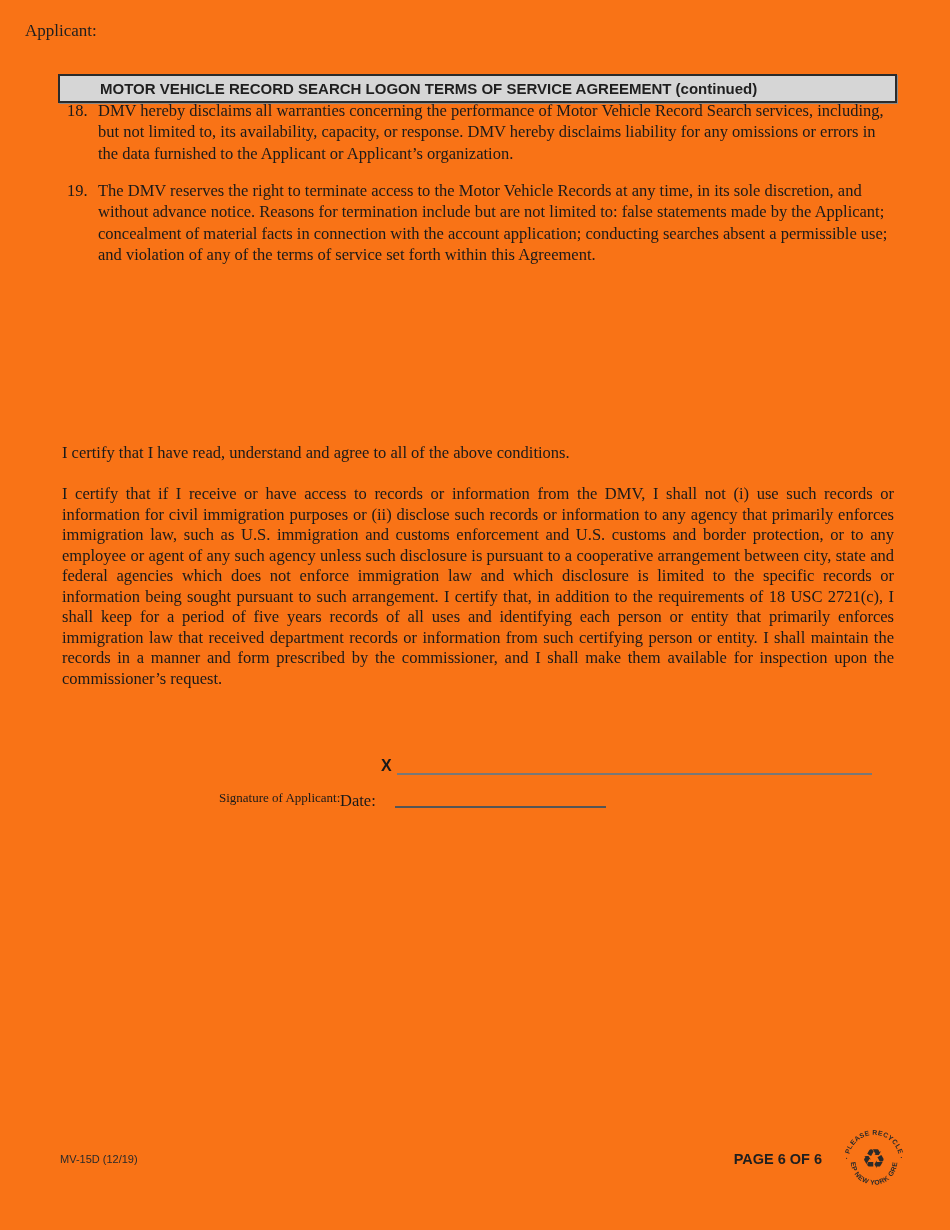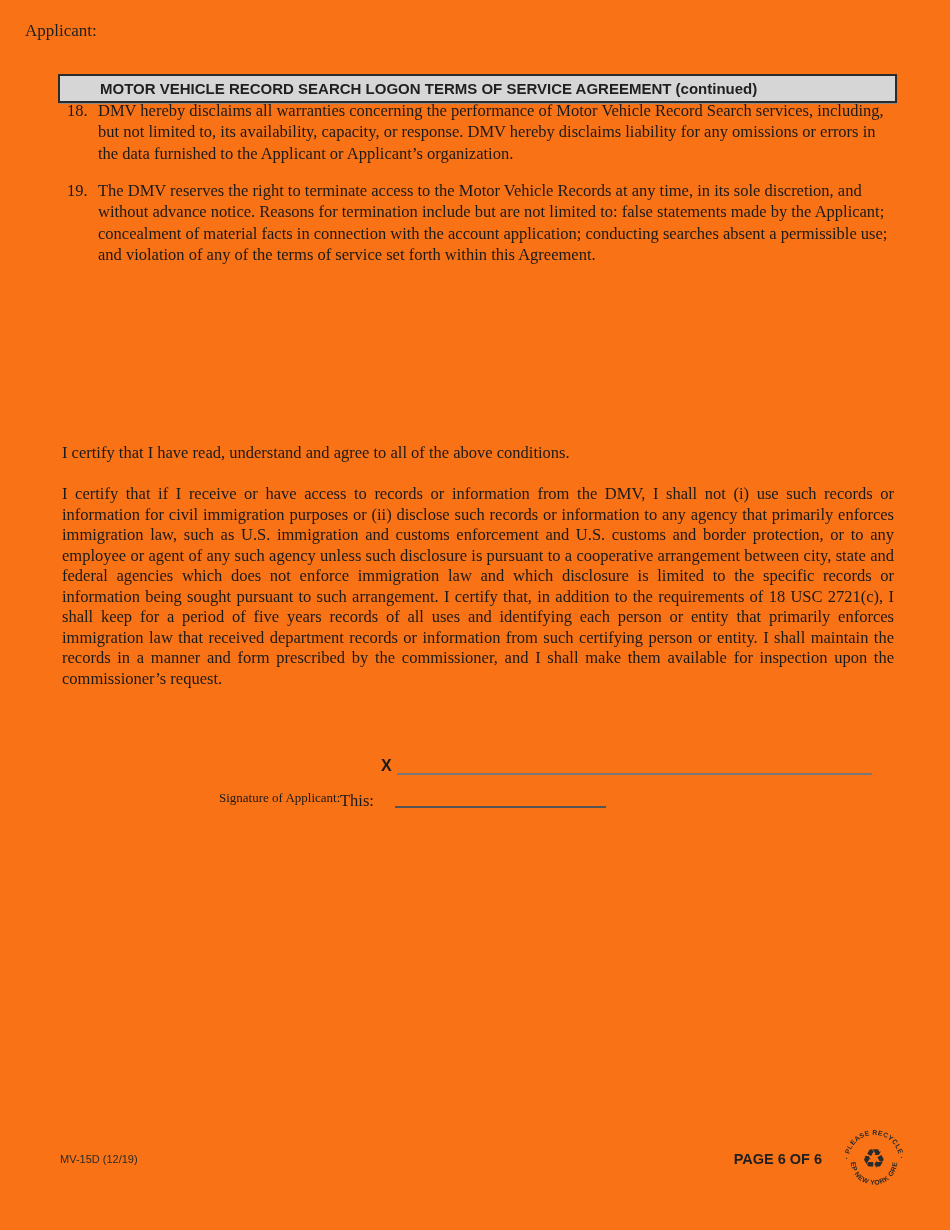--- a/index.html
+++ b/index.html
@@ -150,21 +150,21 @@
 
 
   <div class="cert-paragraph para-1">I certify that I have read, understand and agree to all of the above conditions.</div>
 
   <div class="cert-paragraph para-2">I certify that if I receive or have access to records or information from the DMV, I shall not (i) use such records or information for civil immigration purposes or (ii) disclose such records or information to any agency that primarily enforces immigration law, such as U.S. immigration and customs enforcement and U.S. customs and border protection, or to any employee or agent of any such agency unless such disclosure is pursuant to a cooperative arrangement between city, state and federal agencies which does not enforce immigration law and which disclosure is limited to the specific records or information being sought pursuant to such arrangement. I certify that, in addition to the requirements of 18 USC 2721(c), I shall keep for a period of five years records of all uses and identifying each person or entity that primarily enforces immigration law that received department records or information from such certifying person or entity. I shall maintain the records in a manner and form prescribed by the commissioner, and I shall make them available for inspection upon the commissioner’s request.</div>
 
   <div class="sig-label">Signature of Applicant:</div>
   <div class="sig-x">X</div>
   <div class="sig-line"></div>
 
-  <div class="date-label">This:</div>
+  <div class="date-label">Date:</div>
   <div class="date-line"></div>
 
   <div class="form-code">MV-15D (12/19)</div>
   <div class="page-indicator">PAGE 6 OF 6</div>
 
   <svg class="recycle-seal" viewBox="0 0 64 64" xmlns="http://www.w3.org/2000/svg">
     <defs>
       <path id="arcTop" d="M 7.5,33 A 24.5,24.5 0 0 1 56.5,33"></path>
       <path id="arcBottom" d="M 9.5,34.5 A 22.5,22.5 0 0 0 54.5,34.5"></path>
     </defs>

